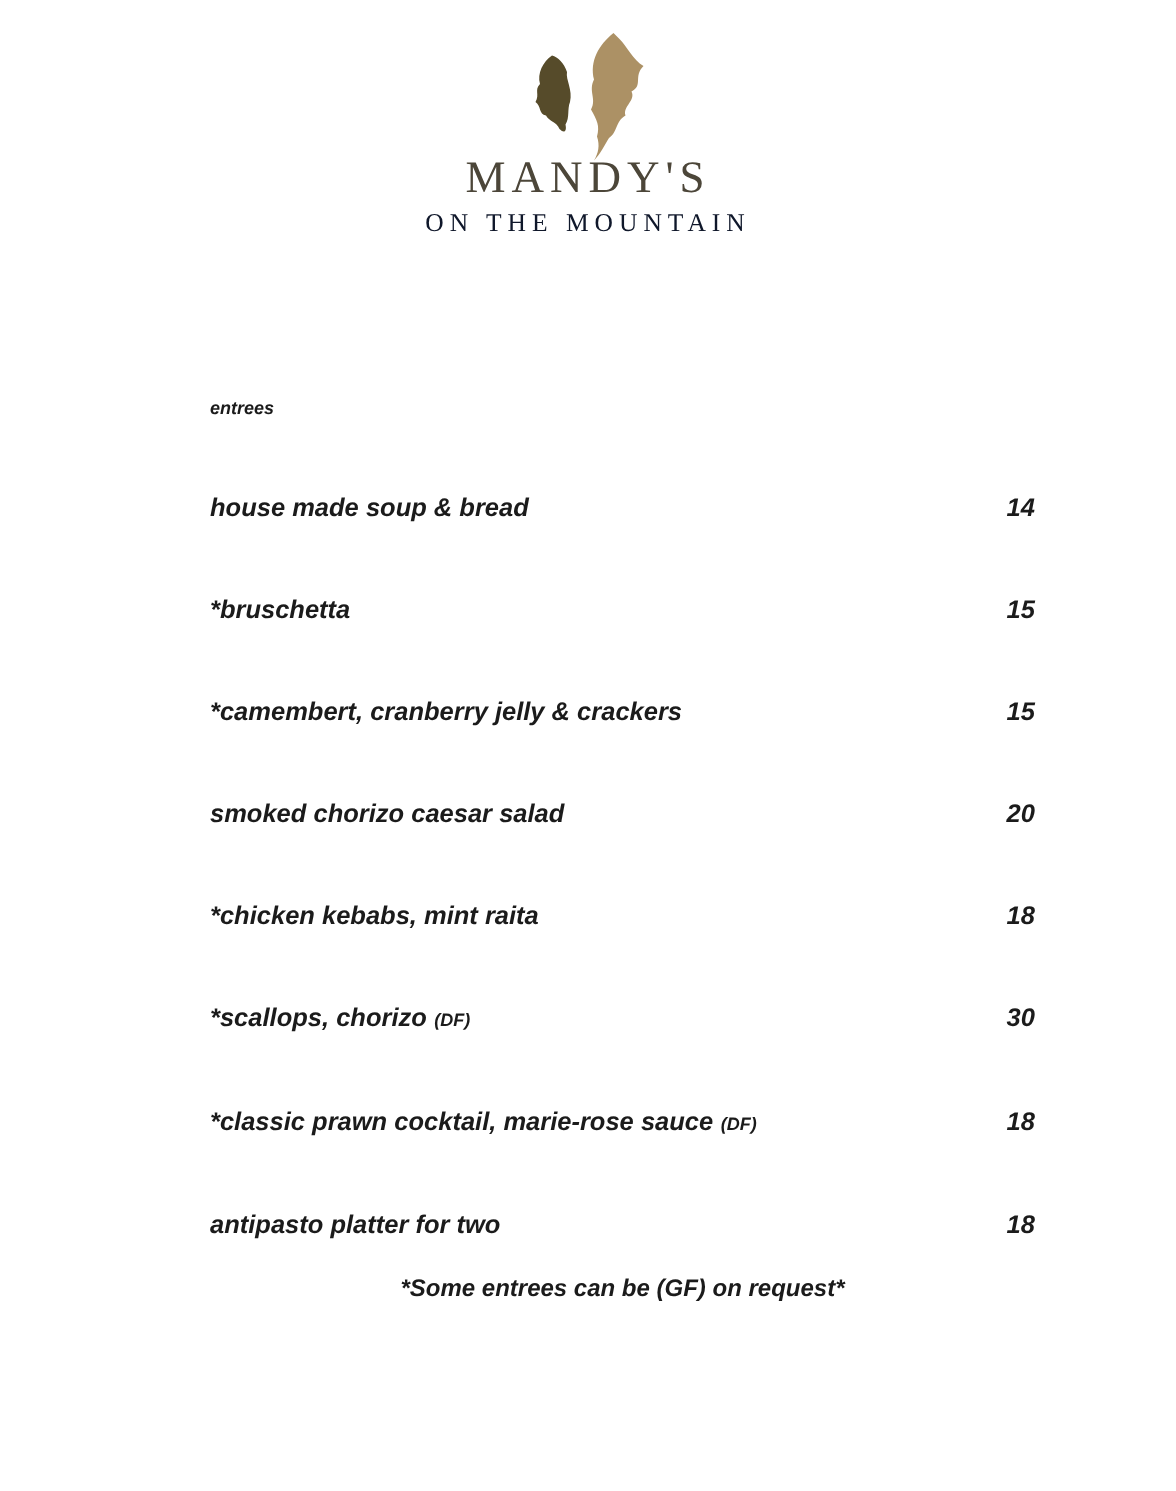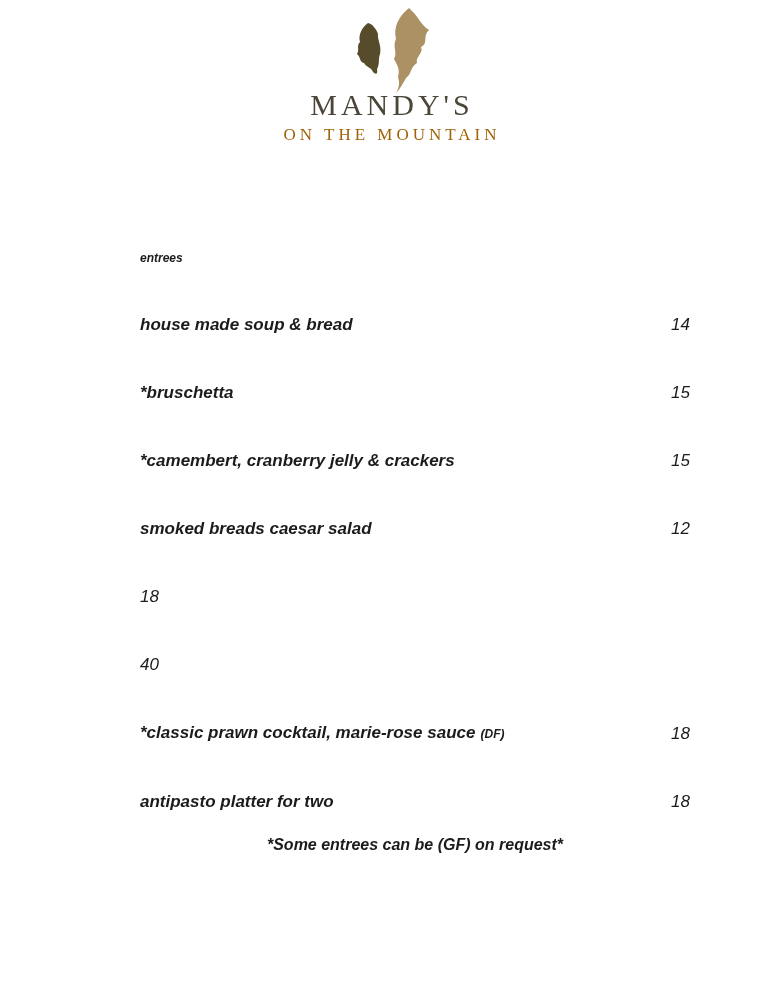--- a/index.html
+++ b/index.html
@@ -6,21 +6,21 @@
   html, body { background:#ffffff; }
   body {
     width:784px; height:994px;
     font-family:"Liberation Sans", sans-serif;
     color:#1b1b1b;
     overflow:hidden;
     position:relative;
   }
 
   
-  .logo-block { text-align:center; padding-top:8px; }
+  .logo-block { text-align:center; padding-top:22px; }
   .leaves-svg { display:block; margin:0 auto; }
   .brand-name {
     font-family:"Liberation Serif", serif;
     font-size:30px; font-weight:400;
     letter-spacing:4px;
     margin-top:-6px;
   }
   .brand-tagline {
     font-family:"Liberation Serif", serif;
     font-size:17px; font-weight:400;
@@ -35,34 +35,34 @@
   }
   .menu-title {
     font-size:12px;
     font-weight:700;
     line-height:20px;
   }
   .menu-list { margin-top:47px; }
   .menu-row {
     display:flex;
     justify-content:space-between;
-    align-items:center;
+    align-items:flex-start;
     font-size:17px;
     font-weight:600;
     line-height:20px;
     margin-bottom:48px;
   }
   .menu-row:last-child { margin-bottom:16px; }
   .item-name { white-space:nowrap; }
   .item-note {
     font-size:12px;
     font-weight:600;
     margin-left:5px;
   }
-  .item-price { font-weight:400; }
+  .item-price { font-weight:700; }
   .menu-footnote {
     text-align:center;
     font-size:16px;
     font-weight:700;
     margin-top:24px;
     font-style:italic;
   }
 </style>
 </head>
 <body>
@@ -70,21 +70,21 @@
 <div class="logo-block">
   <svg class="leaves-svg" width="92" height="86" viewBox="0 0 90 86" aria-hidden="true">
     <path d="M21,15 C15,19 11,27 13,34 C9,38 13,41 10,46 C14,49 12,54 17,55
              C19,59 24,59 26,64 C29,67 31,66 30,61 C33,56 31,51 33,46
              C35,38 30,31 31,26 C29,20 25,16 21,15 Z" fill="#564b2a"></path>
     <path d="M62,0 C52,8 46,19 49,31 C45,39 51,44 47,51 C51,58 53,62 51,69
              C53,75 52,80 49,85 C53,81 56,75 59,70 C65,66 63,59 70,55
              C68,49 77,45 74,39 C82,35 75,29 82,22 C75,18 71,9 66,4 L62,0 Z" fill="#ac9165"></path>
   </svg>
   <div class="brand-name" style="color: rgb(76, 70, 57);">MANDY'S</div>
-  <div class="brand-tagline" style="color: #a16207;">ON THE MOUNTAIN</div>
+  <div class="brand-tagline" style="color: #0f172a;">ON THE MOUNTAIN</div>
 </div>
 
 <div class="menu">
   <div class="menu-title">entrees</div>
 
   <div class="menu-list">
   <div class="menu-row">
     <span class="item-name"><span>house made soup &amp; bread</span></span>
     <span class="item-price">14</span>
   </div>
@@ -94,30 +94,32 @@
     <span class="item-price">15</span>
   </div>
 
 
   <div class="menu-row">
     <span class="item-name"><span>*camembert, cranberry jelly &amp; crackers</span></span>
     <span class="item-price">15</span>
   </div>
 
   <div class="menu-row">
-    <span class="item-name"><span>smoked breads caesar salad</span></span>
-    <span class="item-price">12</span>
+    <span class="item-name"><span>smoked chorizo caesar salad</span></span>
+    <span class="item-price">20</span>
   </div>
 
   <div class="menu-row">
+    <span class="item-name"><span>*chicken kebabs, mint raita</span></span>
     <span class="item-price">18</span>
   </div>
 
   <div class="menu-row">
-    <span class="item-price">40</span>
+    <span class="item-name"><span>*scallops, chorizo</span><span class="item-note">(DF)</span></span>
+    <span class="item-price">30</span>
   </div>
 
   <div class="menu-row">
     <span class="item-name"><span>*classic prawn cocktail, marie-rose sauce</span><span class="item-note">(DF)</span></span>
     <span class="item-price">18</span>
   </div>
 
   <div class="menu-row">
     <span class="item-name"><span>antipasto platter for two</span></span>
     <span class="item-price">18</span>

